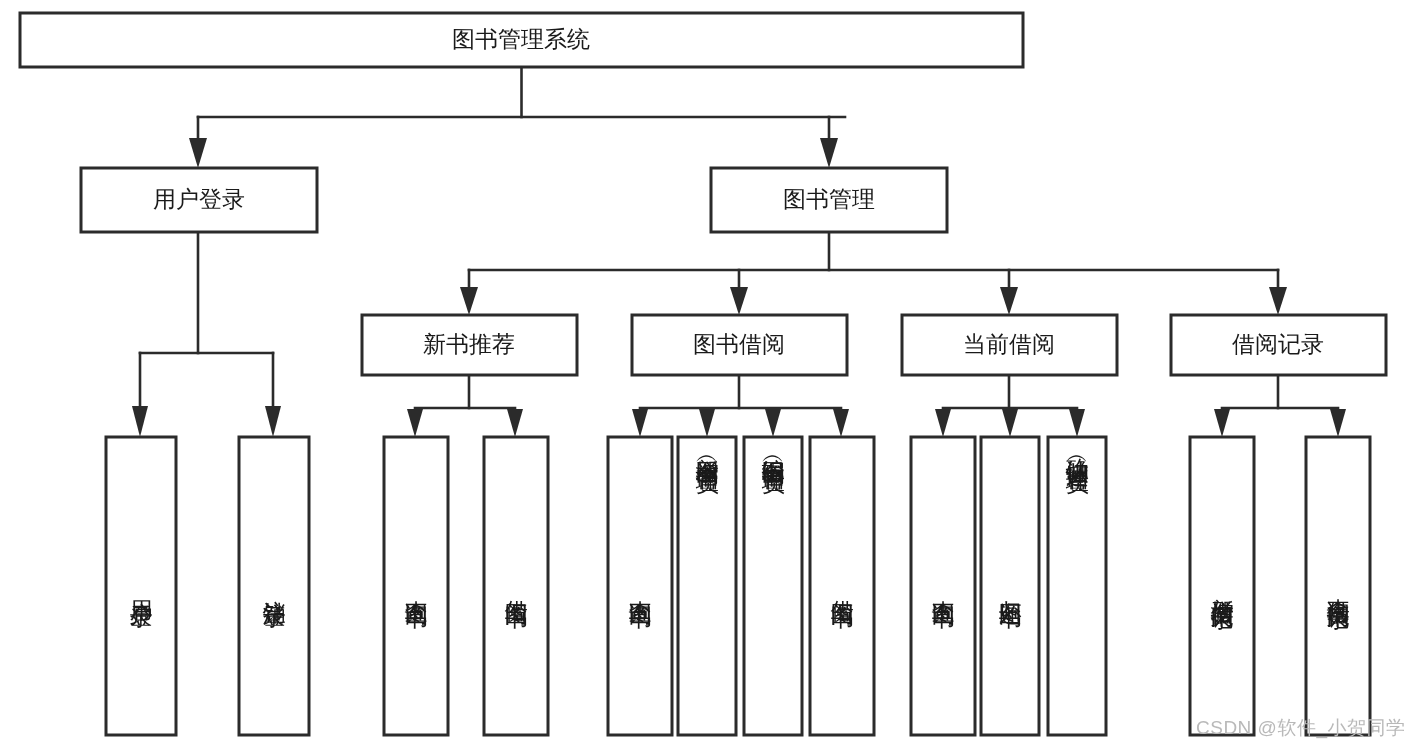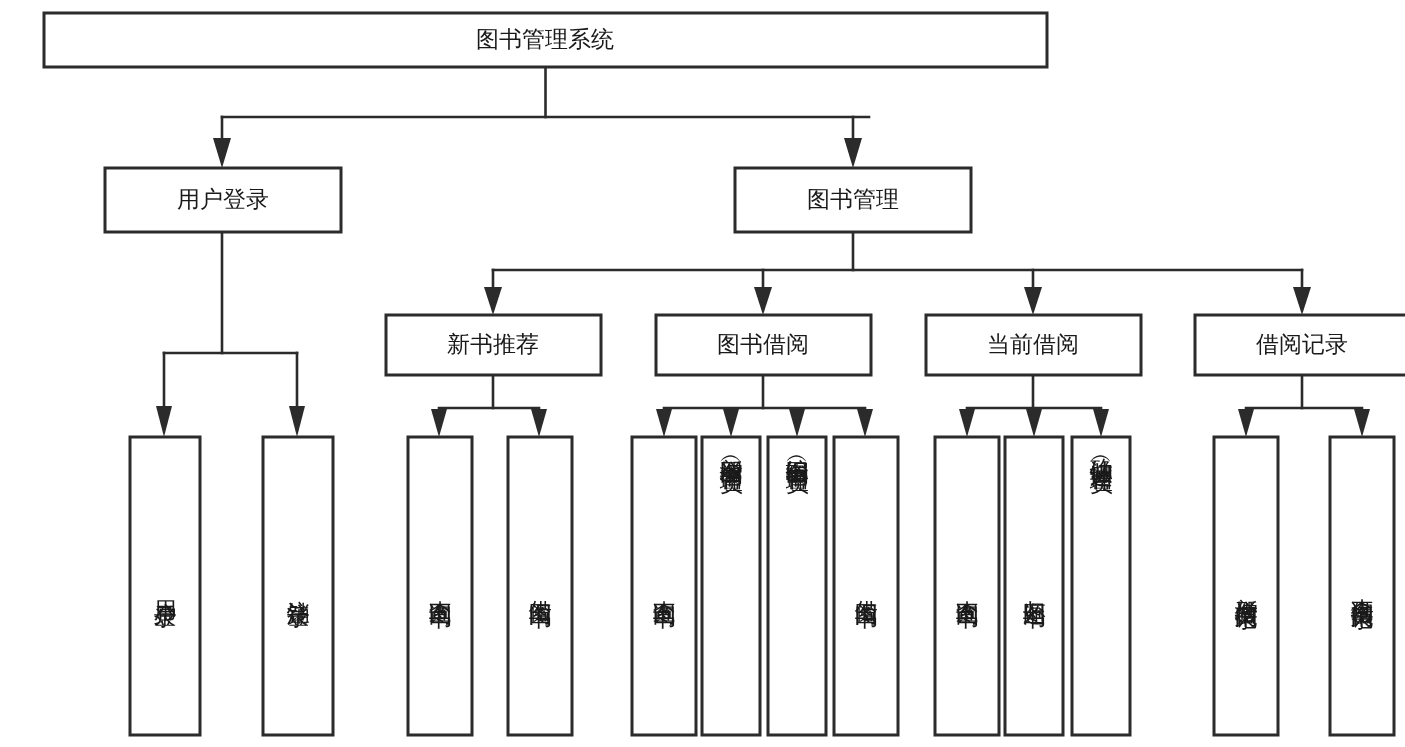--- a/index.html
+++ b/index.html
@@ -11,21 +11,20 @@
     width: 1405px;
     height: 747px;
     font-family: "Liberation Sans", "DejaVu Sans", sans-serif;
     overflow: hidden;
   }
   #diagram-root {
     position: relative;
     width: 1302px;
     height: 747px;
     background: #ffffff;
-    margin-left: 24px;
   }
   svg#diagram-canvas {
     position: absolute;
     left: 0;
     top: 0;
     width: 1405px;
     height: 747px;
   }
   .node-box {
     fill: #ffffff;
@@ -232,14 +231,15 @@
     <span class="vlabel">确认归还（管理员）</span>
   </div>
 
   <div class="vlabel-wrap" style="left:1190px; top:437px; width:64px; height:298px;">
     <span class="vlabel">新增借阅记录</span>
   </div>
   <div class="vlabel-wrap" style="left:1306px; top:437px; width:64px; height:298px;">
     <span class="vlabel">查询借阅记录</span>
   </div>
 
+  <div class="watermark" style="left:1196px; top:715px;">CSDN @软件_小贺同学</div>
 
 </div>
 
 </body></html>

